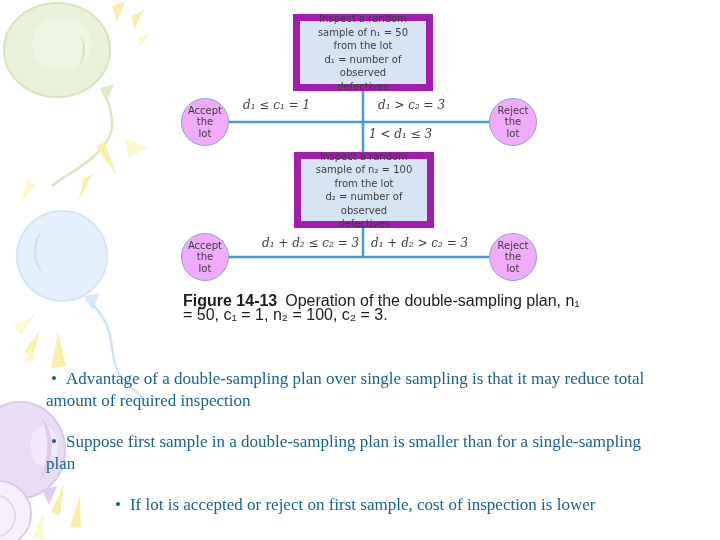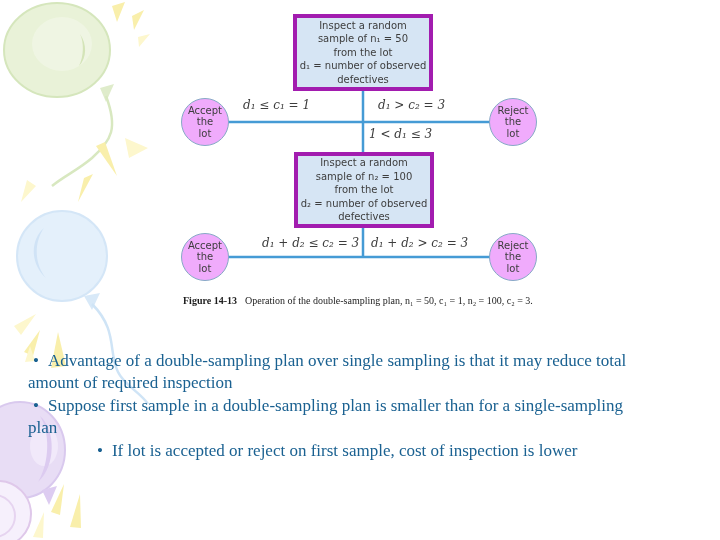--- a/index.html
+++ b/index.html
@@ -5,21 +5,21 @@
   html,body{margin:0;padding:0;background:#ffffff;}
   #slide{
     position:relative;width:720px;height:540px;background:#ffffff;
     overflow:hidden;font-family:"Liberation Sans",sans-serif;
   }
   svg{position:absolute;left:0;top:0;pointer-events:none;}
 
   
   .fbox{
     position:absolute;width:140px;height:77px;box-sizing:border-box;
-    background:#d6e5f4;border:4px solid #a21caf;
+    background:#d6e5f4;border:7px solid #a21caf;
     display:flex;align-items:center;justify-content:center;text-align:center;
     font-family:"DejaVu Sans",sans-serif;font-size:10px;line-height:13.5px;
     color:#3d3d3d;white-space:pre-line;z-index:3;
   }
   #box1{left:293px;top:14px;}
   #box2{left:294px;top:152px;height:76px;}
 
   
   .fcircle{
     position:absolute;width:48px;height:48px;border-radius:50%;box-sizing:border-box;
@@ -40,32 +40,32 @@
   }
   #cond-a1{left:243px;top:98px;width:94px;}
   #cond-r1{left:378px;top:98px;width:94px;}
   #cond-mid{left:369px;top:127px;width:90px;text-align:left;}
   #cond-a2{left:262px;top:236px;width:104px;}
   #cond-r2{left:371px;top:236px;width:104px;}
 
   
   #caption{
     position:absolute;left:183px;top:294px;width:400px;
-    font-family:Liberation Serif, serif;font-size:10px;
+    font-family:Liberation Sans, sans-serif;font-size:16px;
     line-height:13.5px;color:#1c1c1c;z-index:3;
   }
   #caption .cap-label{font-weight:bold;padding-right:8px;}
 
   
   #bullets{
     position:absolute;left:28px;top:350px;z-index:3;
     font-family:"Liberation Serif","DejaVu Serif",serif;
     font-size:17px;line-height:22.4px;color:#1a6191;
   }
-  #bullets p{margin:0;}
+  #bullets p{margin:18px;}
   .b1{width:624px;text-indent:5px;}
   .b2{width:690px;padding-left:69px;box-sizing:border-box;}
   .marker{padding-right:9px;}
 </style>
 </head>
 <body>
 
 <div id="slide">
 
   <svg width="720" height="540" viewBox="0 0 720 540" style="z-index:1">

